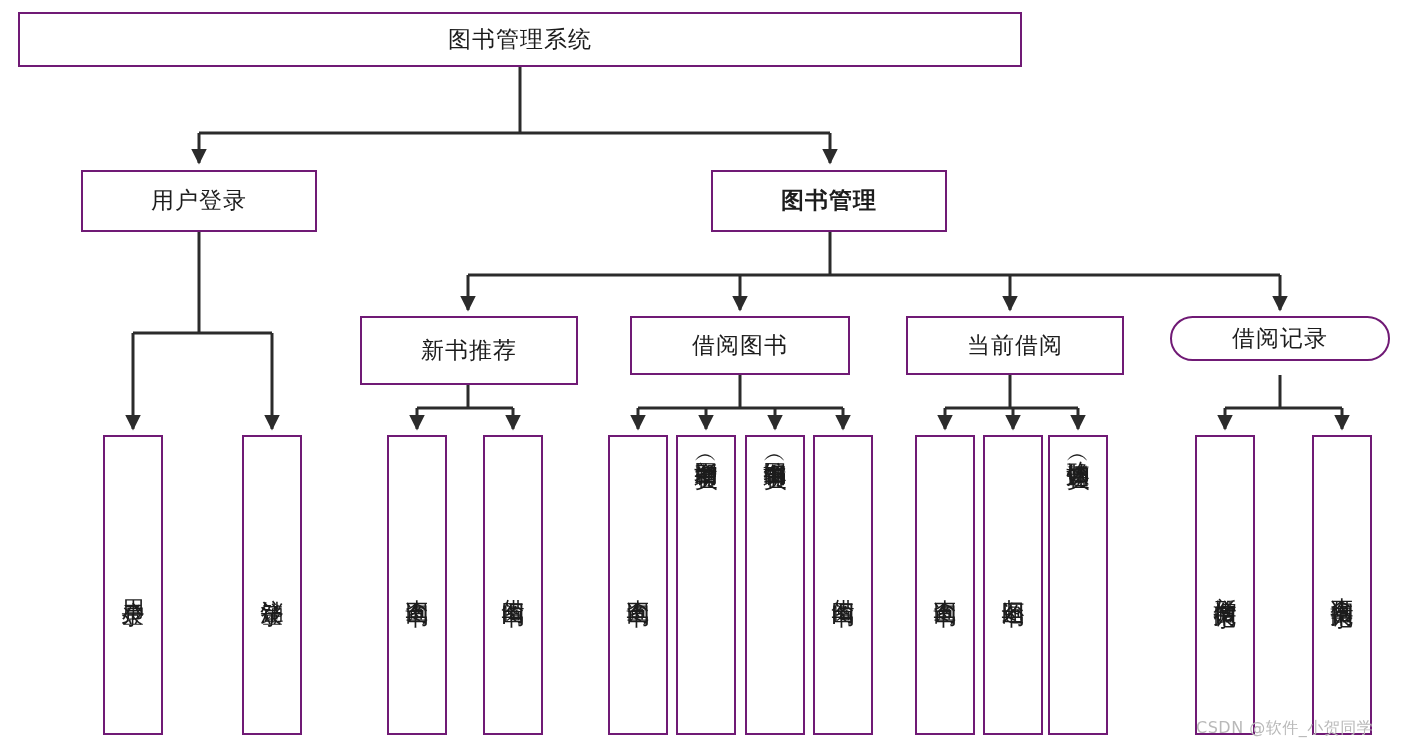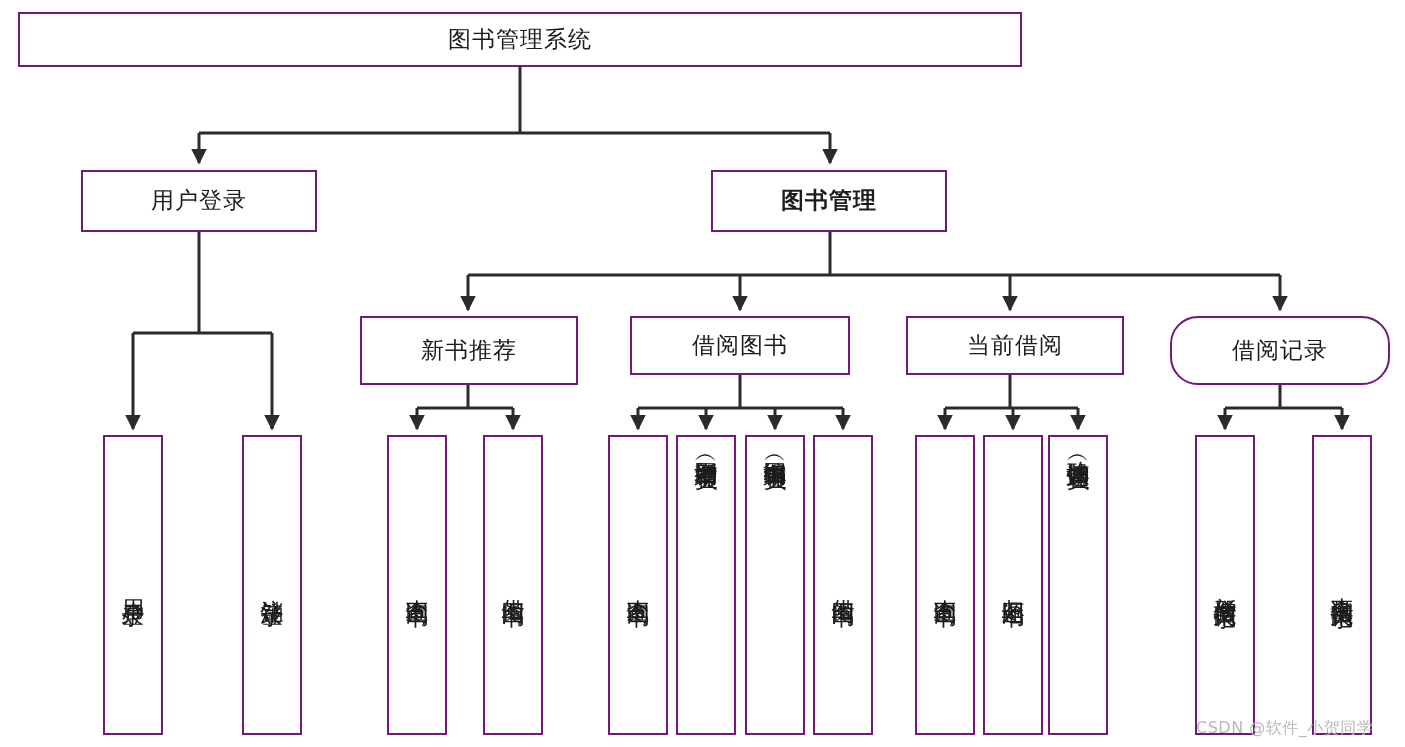--- a/index.html
+++ b/index.html
@@ -139,21 +139,21 @@
   <div id="level3-host">
       <div class="node horiz" style="left: 360px; top: 316px; width: 218px; height: 69px;">
         <span>新书推荐</span>
       </div>
       <div class="node horiz" style="left: 630px; top: 316px; width: 220px; height: 59px;">
         <span>借阅图书</span>
       </div>
       <div class="node horiz" style="left: 906px; top: 316px; width: 218px; height: 59px;">
         <span>当前借阅</span>
       </div>
-      <div class="node horiz" style="left: 1170px; top: 316px; width: 220px; height: 69px; border-radius: 28px;">
+      <div class="node horiz" style="left: 1170px; top: 316px; width: 220px; height: 45px; border-radius: 28px;">
         <span>借阅记录</span>
       </div>
     </div>
   <div id="leaf-host">
       <div class="node leaf" style="left: 103px; top: 435px; width: 60px; height: 300px;">
         <span class="vtext">用户登录</span>
       </div>
       <div class="node leaf" style="left: 242px; top: 435px; width: 60px; height: 300px;">
         <span class="vtext">注销登录</span>
       </div>

